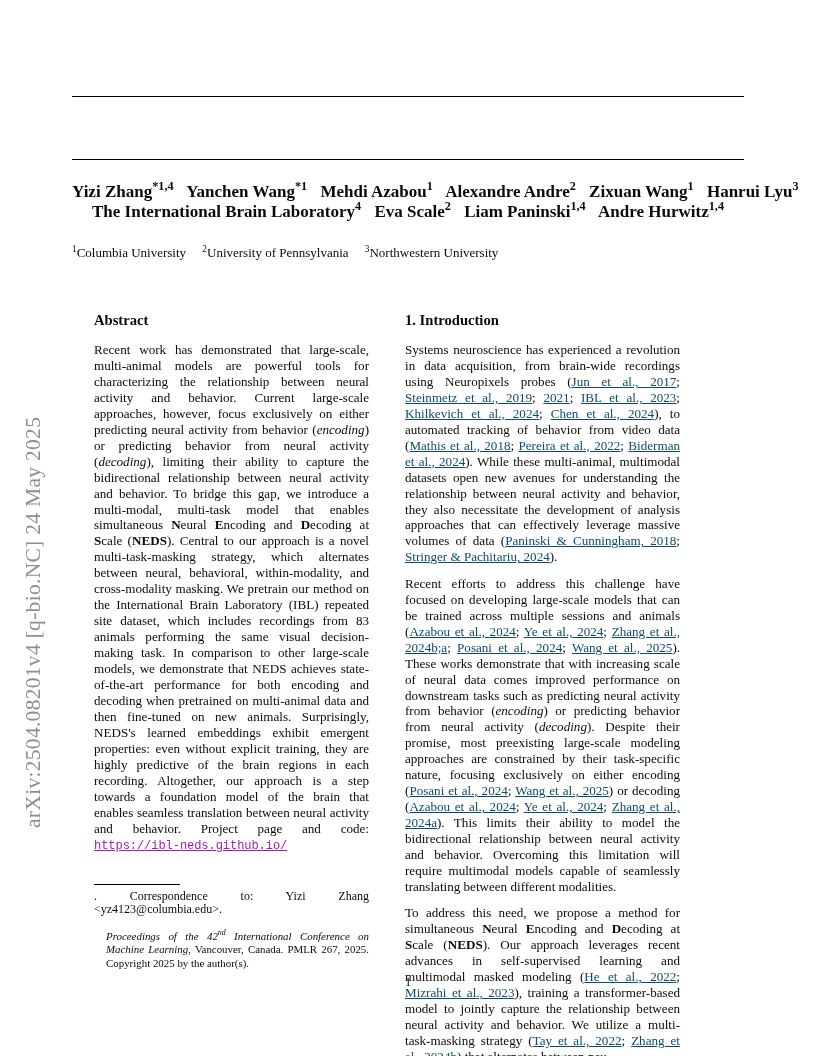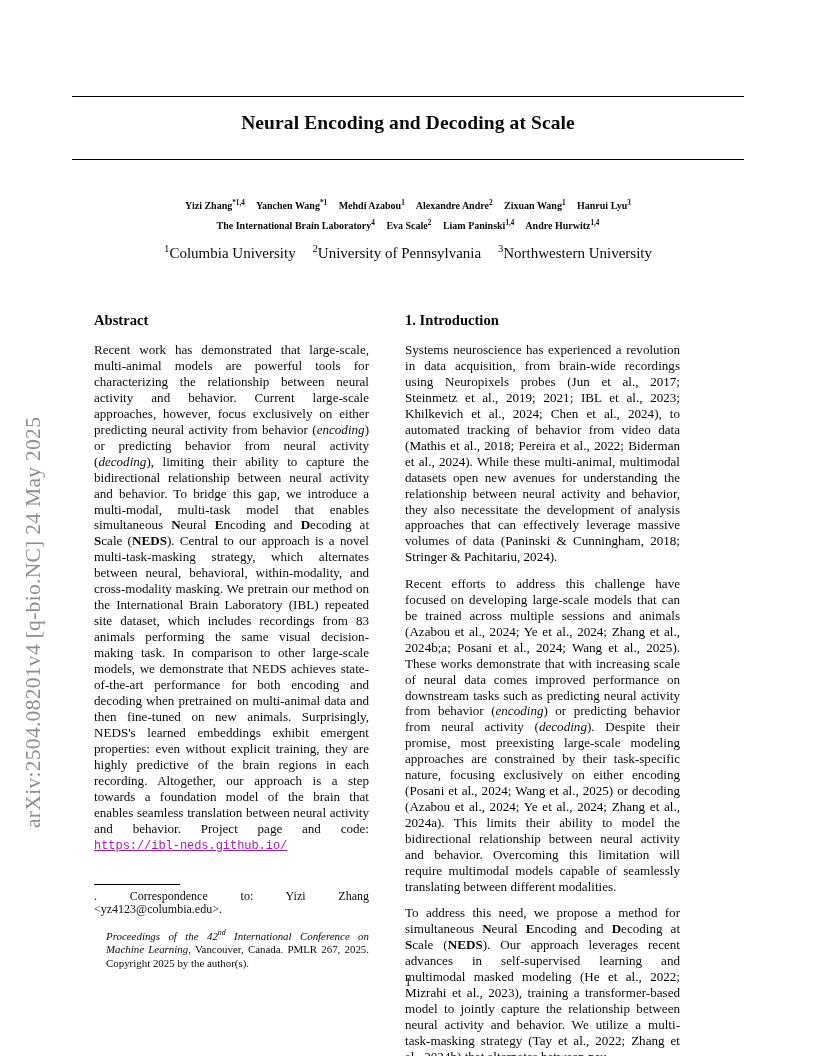--- a/index.html
+++ b/index.html
@@ -61,36 +61,35 @@
     width: 100%;
     text-align: center;
     font-size: 19.5px;
     font-weight: bold;
     letter-spacing: 0.1px;
   }
 
   
   .authors {
     position: absolute;
-    top: 196px;
+    top: 182px;
     width: 100%;
     text-align: center;
-    font-size: 10px;
+    font-size: 17px;
     font-weight: bold;
     line-height: 19.5px;
   }
   .authors .ln { display: block; white-space: nowrap; }
   .authors .sp { display: inline-block; width: 9px; }
 
   .affils {
     position: absolute;
     top: 245px;
     width: 100%;
-    text-align: center;
-    font-size: 15px;
+    font-size: 13px;
     line-height: 16.5px;
   }
   .affils .ln { display: block; white-space: nowrap; }
   .affils .sp { display: inline-block; width: 13px; }
 
   sup { font-size: 0.72em; vertical-align: super; line-height: 0; }
 
   
   .col {
     position: absolute;
@@ -110,21 +109,21 @@
   .body-text {
     font-size: 13.1px;
     line-height: 15.95px;
     text-align: justify;
     text-justify: inter-word;
     margin: 0 0 10.5px 0;
     hyphens: none;
   }
   .body-text:last-child { margin-bottom: 0; }
 
-  .cite { color: #000000; }
+  .cite { color: #0c4a6e; text-decoration: underline; }
   .url {
     font-family: "Liberation Mono", "DejaVu Sans Mono", monospace;
     color: #a21caf;
     font-size: 12.1px;
     letter-spacing: -0.1px;
   }
   em { font-style: italic; }
   b  { font-weight: bold; }
 
   
@@ -164,21 +163,20 @@
 </head>
 <body>
 
 <div class="arxiv-stamp">
   <div class="txt">arXiv:2504.08201v4  [q-bio.NC]  24 May 2025</div>
 </div>
 
 <div class="page">
 
   <hr class="rule rule-top">
-  <div class="paper-title">Neural Encoding and Decoding at Scale</div>
   <hr class="rule rule-bottom">
 
   <div class="authors">
     <span class="ln">
       <span><span>Yizi Zhang</span><sup>*1,4</sup></span><span class="sp"></span>
       <span><span>Yanchen Wang</span><sup>*1</sup></span><span class="sp"></span>
       <span><span>Mehdi Azabou</span><sup>1</sup></span><span class="sp"></span>
       <span><span>Alexandre Andre</span><sup>2</sup></span><span class="sp"></span>
       <span><span>Zixuan Wang</span><sup>1</sup></span><span class="sp"></span>
       <span><span>Hanrui Lyu</span><sup>3</sup></span>

